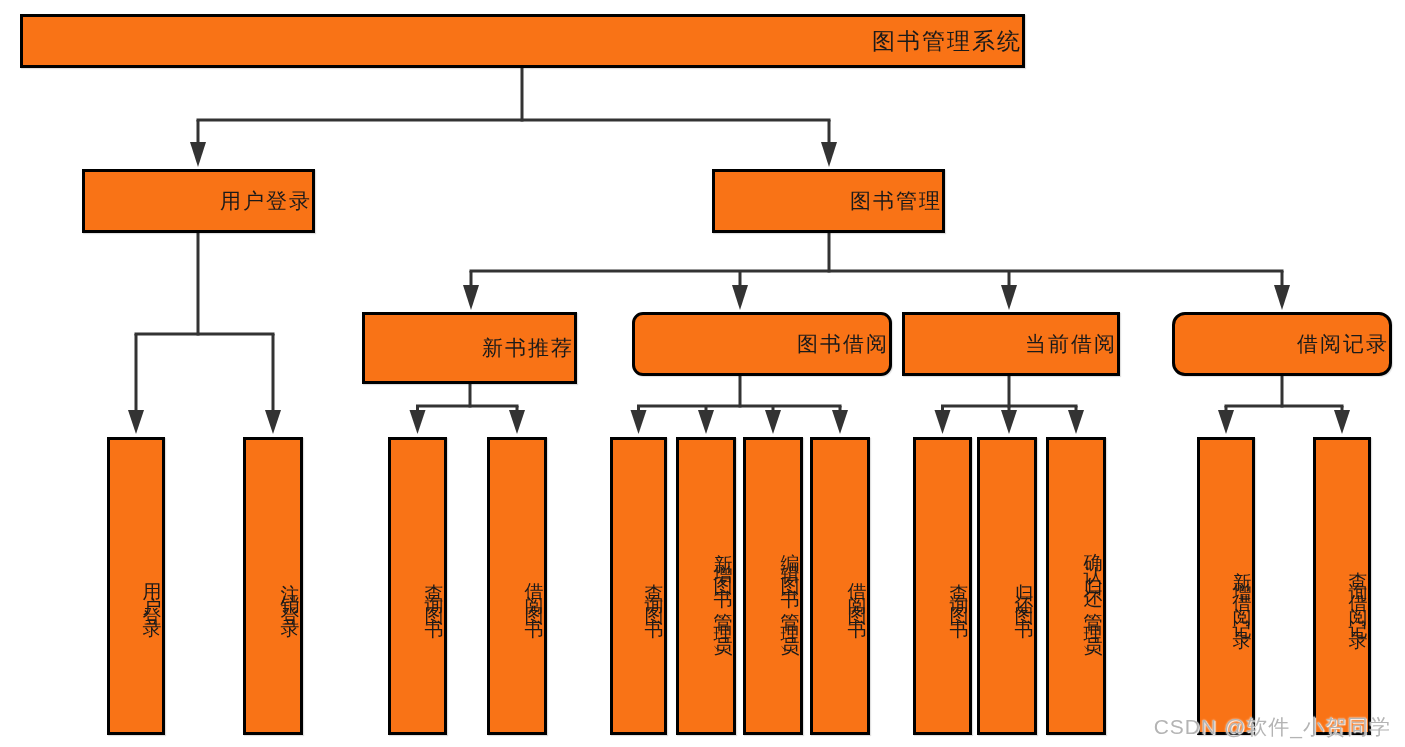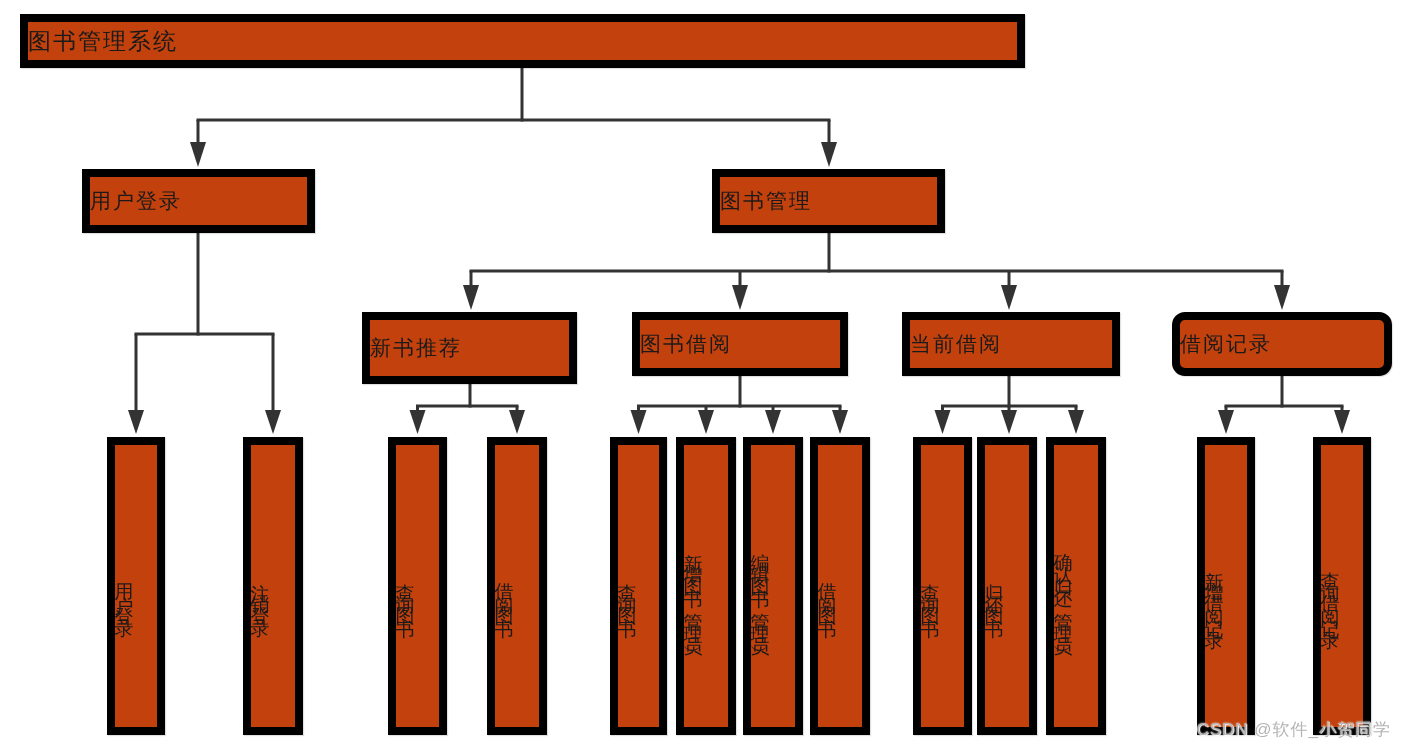--- a/index.html
+++ b/index.html
@@ -13,25 +13,25 @@
     color: #1a1a1a;
   }
   #connectors {
     position: absolute;
     left: 0; top: 0;
     width: 1405px; height: 747px;
     z-index: 1;
   }
   .node {
     position: absolute;
-    background: #c2410c;
-    border: 8px solid #000000;
+    background: #f97316;
+    border: 3px solid #000000;
     display: flex;
     align-items: center;
-    justify-content: flex-start;
+    justify-content: flex-end;
     z-index: 2;
     box-shadow: 1px 1px 1px rgba(0,0,0,0.12);
   }
   .h-label {
     font-size: 21px;
     letter-spacing: 2px;
     color: #1a1a1a;
     white-space: nowrap;
   }
   .node-root .h-label { font-size: 23px; }
@@ -43,21 +43,21 @@
     letter-spacing: 12px;
     padding-top: 12px;
     color: #1a1a1a;
     line-height: 1;
     white-space: nowrap;
   }
   .watermark {
     position: absolute;
     right: 14px;
     bottom: 6px;
-    font-size: 17px;
+    font-size: 21px;
     letter-spacing: 1px;
     color: #b4b4b4;
     text-shadow: 0 0 2px #ffffff, 1px 1px 1px #ffffff;
     z-index: 5;
     white-space: nowrap;
   }
 </style>
 </head>
 <body>
 
@@ -137,21 +137,21 @@
 <div class="node" style="left:82px; top:169px; width:233px; height:64px;">
   <span class="h-label">用户登录</span>
 </div>
 <div class="node" style="left:712px; top:169px; width:233px; height:64px;">
   <span class="h-label">图书管理</span>
 </div>
 
 <div class="node" style="left:362px; top:312px; width:215px; height:72px;">
   <span class="h-label">新书推荐</span>
 </div>
-<div class="node" style="left:632px; top:312px; width:216px; height:64px;">
+<div class="node" style="left:632px; top:312px; width:260px; height:64px;border-radius:11px;">
   <span class="h-label">图书借阅</span>
 </div>
 <div class="node" style="left:902px; top:312px; width:218px; height:64px;">
   <span class="h-label">当前借阅</span>
 </div>
 <div class="node" style="left:1172px; top:312px; width:220px; height:64px;border-radius:13px;">
   <span class="h-label">借阅记录</span>
 </div>
 
 <div class="node leaf" style="left:107px; width:58px;">

